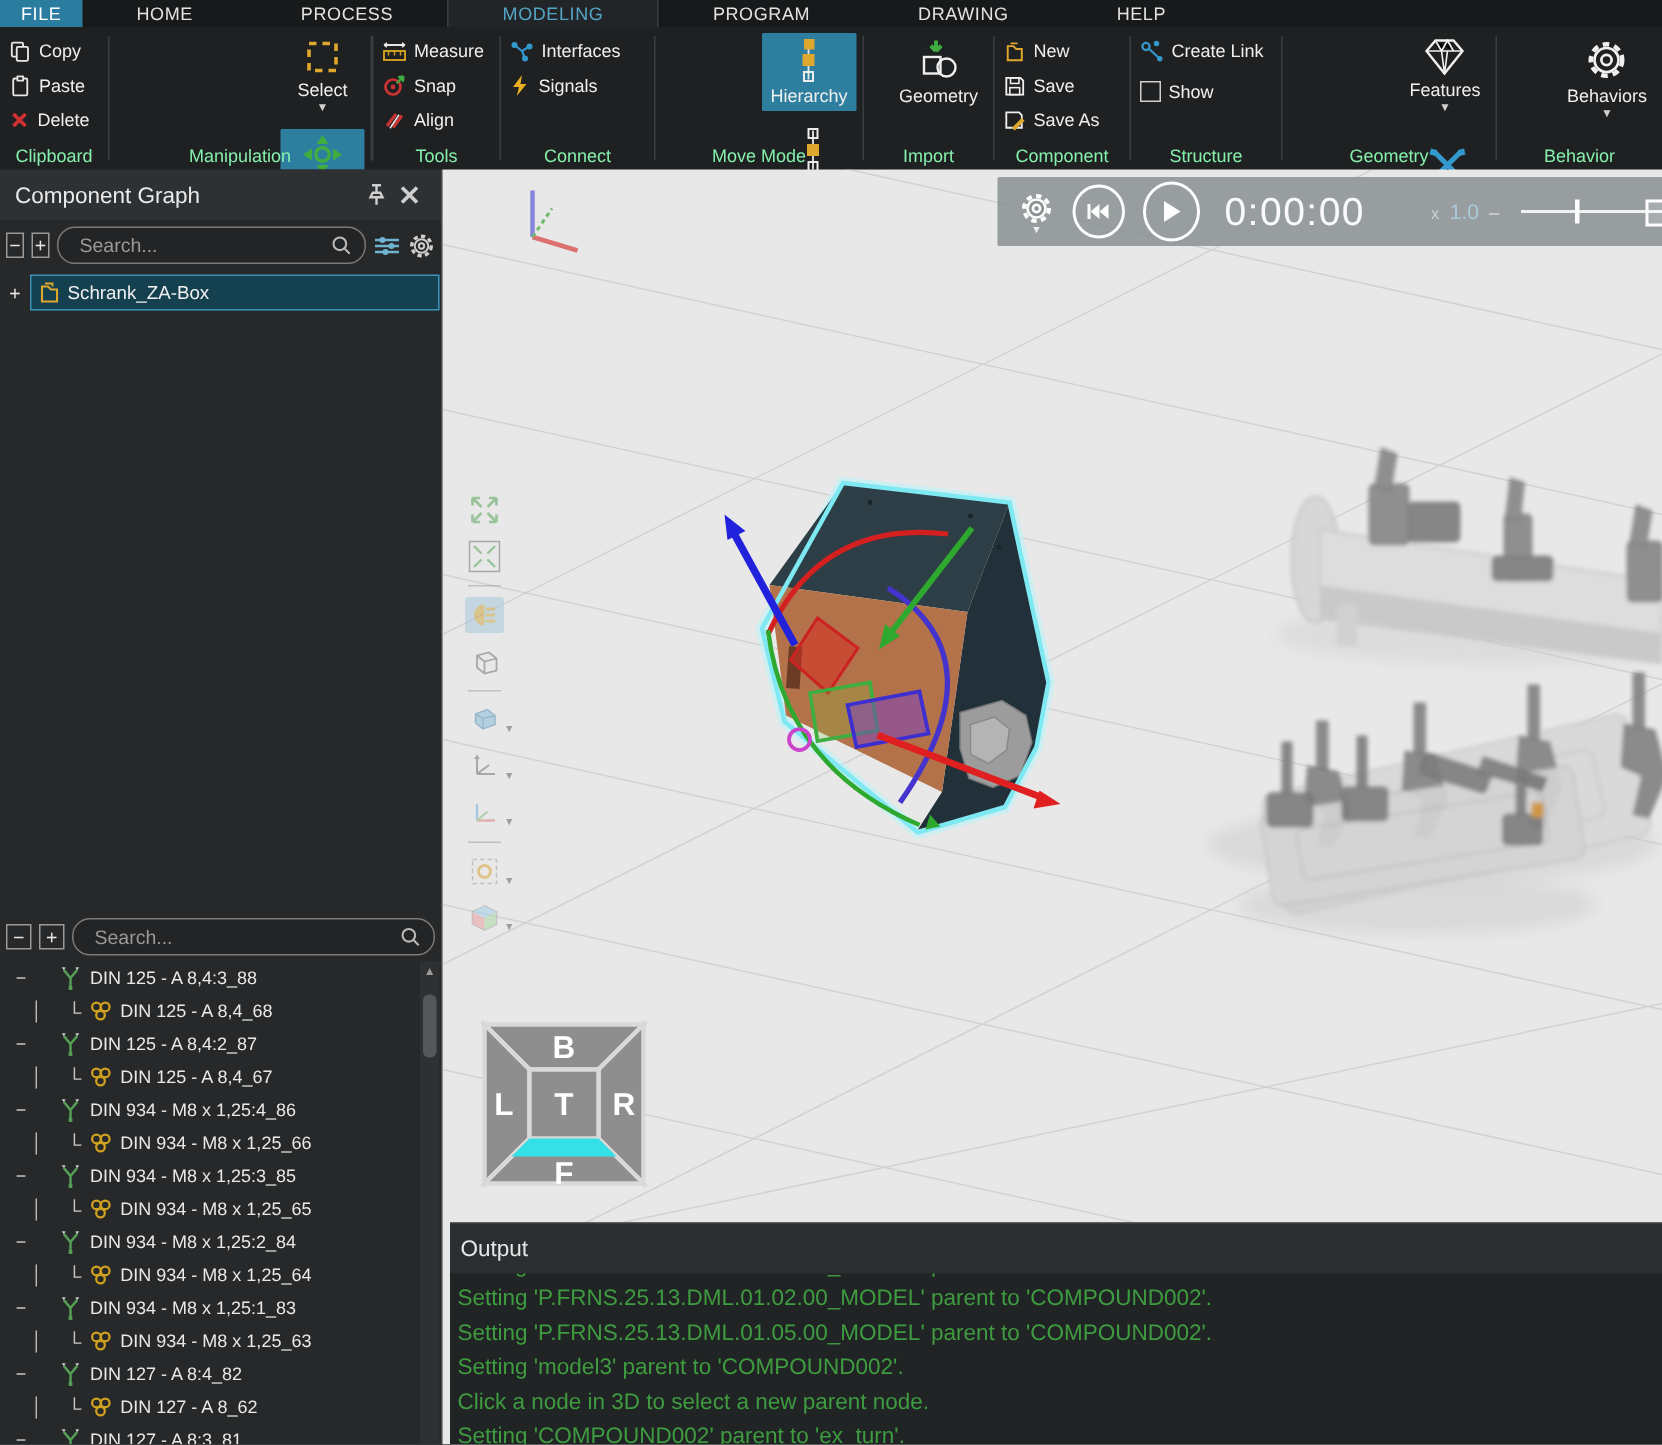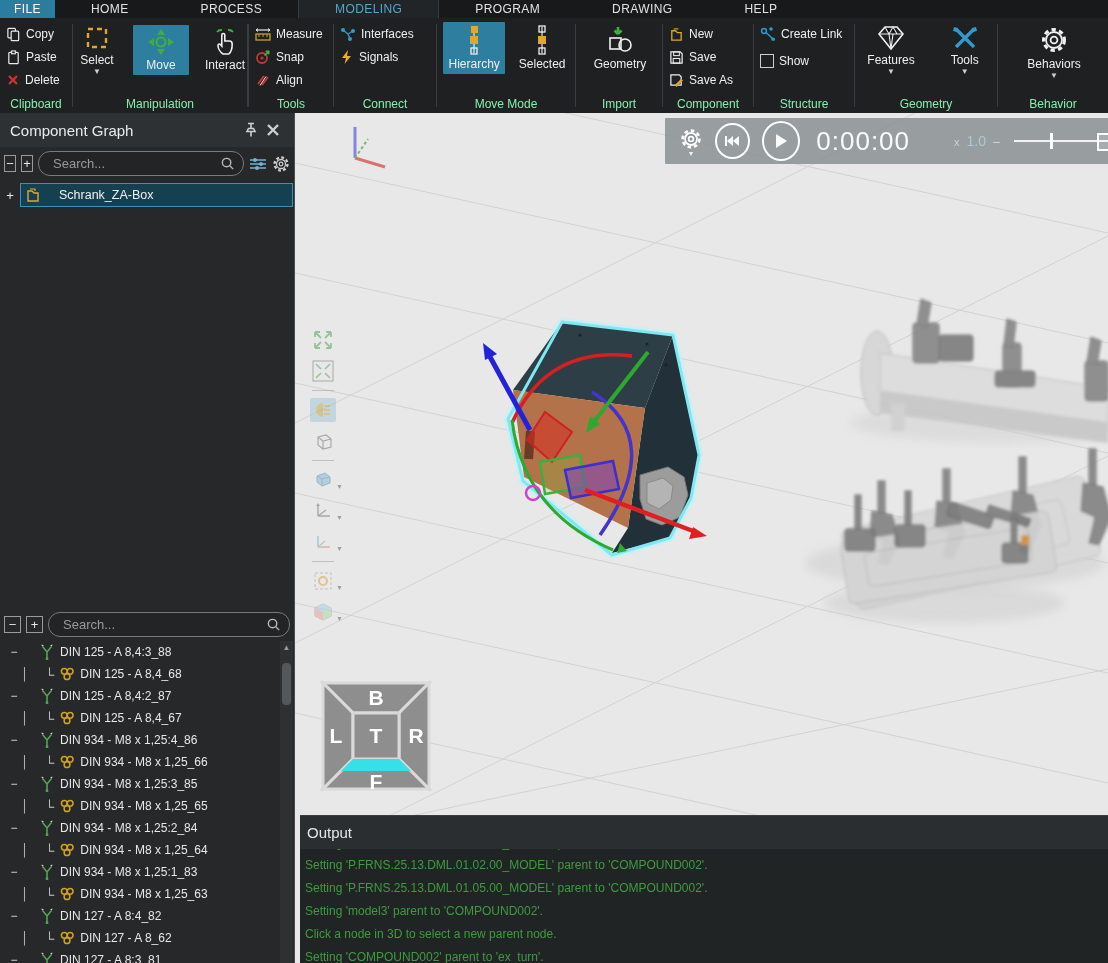--- a/index.html
+++ b/index.html
@@ -9,21 +9,21 @@
   #tabbar{position:absolute;left:0;top:0;right:0;height:18px;background:#17191b;display:flex;align-items:stretch;}
   .tab{padding:0 36px;display:flex;align-items:center;font-size:12px;color:#e3e3e3;letter-spacing:.4px;cursor:default;}
   .tab.file{background:#2a7d9e;color:#fff;padding:0 14px;}
   .tab.active{background:#212528;color:#55a5c6;border-left:1px solid #3a3d3f;border-right:1px solid #3a3d3f;}
   
   #ribbon{position:absolute;left:0;top:18px;right:0;height:95px;background:#1e2022;display:flex;border-bottom:1px solid #0c0d0e;}
   .rgroup{display:flex;flex-direction:column;position:relative;padding:4px 4px 0 6px;}
   .rsep{width:1px;background:#3a3d3f;margin:6px 0;}
   .rlabel{position:absolute;bottom:2px;left:0;right:0;text-align:center;font-size:12px;color:#86efac;}
   .rcol{display:flex;flex-direction:column;gap:3px;}
-  .rrow{display:flex;gap:8px;align-items:center;}
+  .rrow{display:flex;gap:8px;align-items:flex-end;flex-direction:column;}
   .rsmall{display:flex;align-items:center;gap:5px;font-size:12px;color:#efefef;height:20px;white-space:nowrap;cursor:default;}
   .rbig{display:flex;flex-direction:column;align-items:center;gap:2px;font-size:12px;color:#efefef;
         padding:3px 6px;border-radius:1px;min-width:44px;cursor:default;}
   .rbig .caret{font-size:8px;color:#cfcfcf;line-height:6px;}
   .rbig.active{background:#2e7f9f;}
   .cb{width:14px;height:14px;border:1px solid #cfcfcf;display:inline-flex;align-items:center;justify-content:center;
       font-size:11px;color:#fff;box-sizing:border-box;background:transparent;}
   .cb.checked{background:#3d8fb5;border-color:#3d8fb5;}
   .sizefield{display:flex;align-items:center;gap:6px;font-size:12px;color:#8a8a8a;}
   .sizebox{width:82px;height:19px;border:1px solid #4a4a4a;background:#1a1c1e;display:flex;align-items:center;
@@ -37,21 +37,21 @@
   .sqbtn{width:17px;height:17px;border:1px solid #9a9a9a;color:#e8e8e8;font-size:13px;line-height:15px;
          text-align:center;background:transparent;box-sizing:border-box;}
   .searchpill{flex:1;height:23px;border:1px solid #7a7a7a;border-radius:12px;display:flex;align-items:center;
               padding:0 8px 0 12px;background:#222426;}
   .searchpill input{flex:1;background:transparent;border:0;outline:none;color:#cfcfcf;font-size:13px;
                     font-family:"Liberation Sans",sans-serif;min-width:0;}
   .searchpill input::placeholder{color:#9a9a9a;}
   #root-row-wrap{display:flex;align-items:center;height:26px;margin-top:2px;}
   #root-expander{width:20px;text-align:center;color:#e8e8e8;font-size:13px;}
   #root-row{flex:1;height:24px;margin-right:1px;background:#15404f;border:1px solid #3d8fb5;display:flex;
-            align-items:center;gap:18px;padding:0 4px;box-sizing:border-box;}
+            align-items:center;gap:4px;padding:0 4px;box-sizing:border-box;}
   #root-row span{font-size:12.5px;color:#f0f0f0;}
   #tree-area{position:absolute;left:0;top:495px;right:0;bottom:0;}
   #tree{position:absolute;left:0;top:33px;right:14px;bottom:0;overflow:hidden;}
   .trow{height:22px;display:flex;align-items:center;font-size:12px;color:#e8e8e8;white-space:nowrap;}
   .trow .exp{width:12px;margin-left:8px;color:#d8d8d8;text-align:center;}
   .trow .conn{color:#c8c8c8;font-size:13px;}
   .trow .icon{width:18px;height:18px;margin:0 4px;}
   .trow.child .vbar{margin-left:21px;width:8px;color:#c8c8c8;}
   .trow.child .conn{margin-left:16px;}
   #tree-scroll{position:absolute;right:1px;top:33px;width:13px;bottom:0;background:#2e3032;}
@@ -84,21 +84,21 @@
   .vt-item.hl{background:#9fc6d8;border-radius:2px;}
   
   #navcube{position:absolute;left:20px;top:562px;width:122px;height:122px;}
   
   #output{position:absolute;left:300px;top:815px;right:0;bottom:0;background:#212425;border-top:1px solid #3a3d3f;}
   #output-header{height:33px;background:#2b2e30;display:flex;align-items:center;padding:0 7px;}
   #output-title{font-size:15px;color:#e6e6e6;}
   #output-lines{padding:0 0 0 5px;overflow:hidden;position:absolute;top:33px;left:0;right:0;bottom:0;}
   .logclip{height:5px;overflow:hidden;}
   .logclip div{margin-top:-17px;}
-  .logline,.logclip div{font-size:12px;line-height:23px;color:#3f9b3f;white-space:nowrap;}
+  .logline,.logclip div{font-size:15px;line-height:23px;color:#3f9b3f;white-space:nowrap;}
 </style>
 </head>
 <body>
 
 <div id="app">
 
   <div id="tabbar">
       <div class="tab file">FILE</div>
       <div class="tab ">HOME</div>
       <div class="tab ">PROCESS</div>

